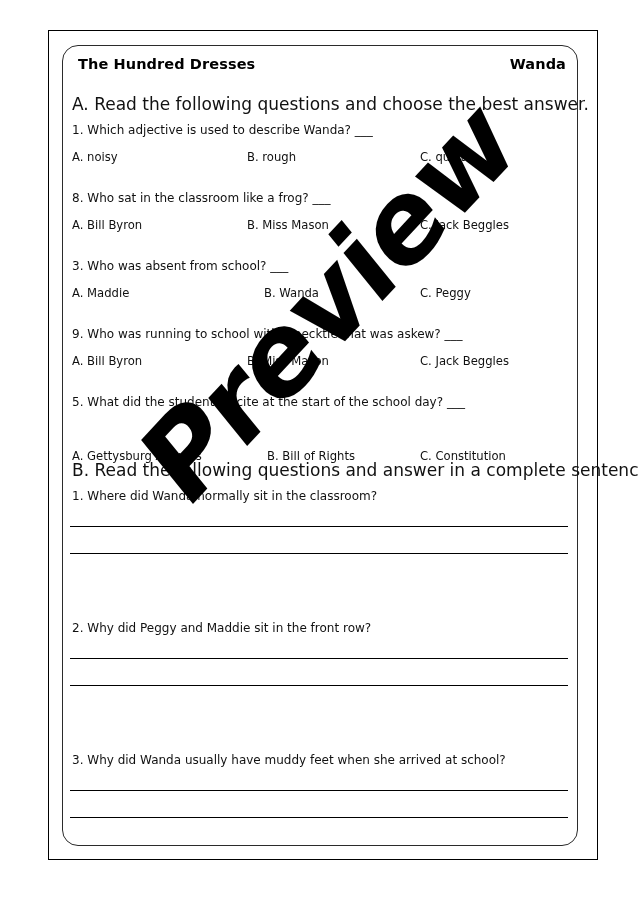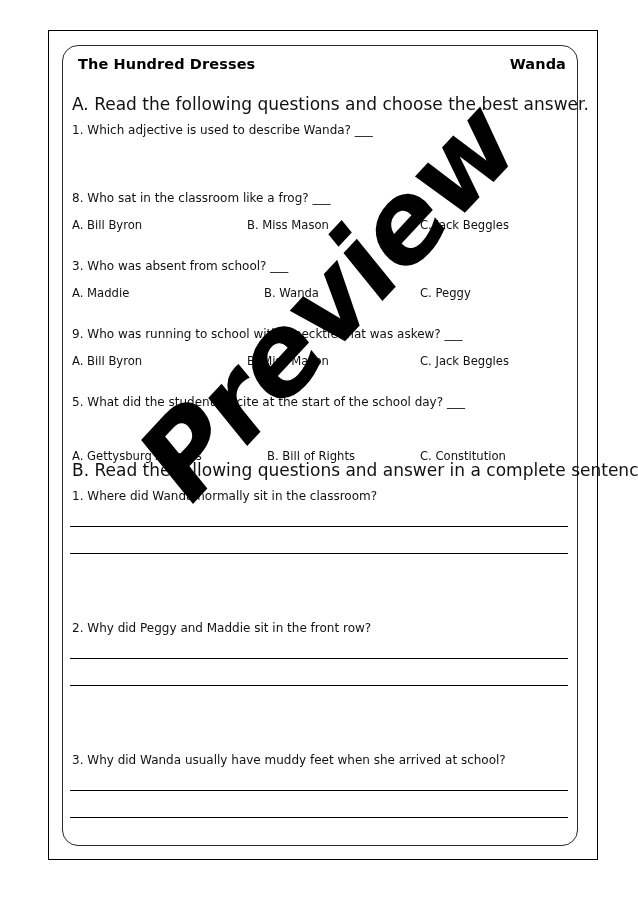--- a/index.html
+++ b/index.html
@@ -144,20 +144,25 @@
   <div class="content">
 
     <div class="worksheet-header">
       <span class="header-title">The Hundred Dresses</span>
       <span class="header-subject">Wanda</span>
     </div>
 
     <div class="row instruction" style="top:49px;">A. Read the following questions and choose the best answer.</div>
 
     <div class="row question" style="top:78px;">1. Which adjective is used to describe Wanda? ___</div>
+    <div class="options" style="top:105px;">
+      <span class="opt" style="left:0px;">A. noisy</span>
+      <span class="opt" style="left:175px;">B. rough</span>
+      <span class="opt" style="left:348px;">C. quiet</span>
+    </div>
 
     <div class="row question" style="top:146px;">8. Who sat in the classroom like a frog? ___</div>
     <div class="options" style="top:173px;">
       <span class="opt" style="left:0px;">A. Bill Byron</span>
       <span class="opt" style="left:175px;">B. Miss Mason</span>
       <span class="opt" style="left:348px;">C. Jack Beggles</span>
     </div>
 
     <div class="row question" style="top:214px;">3. Who was absent from school? ___</div>
     <div class="options" style="top:241px;">

